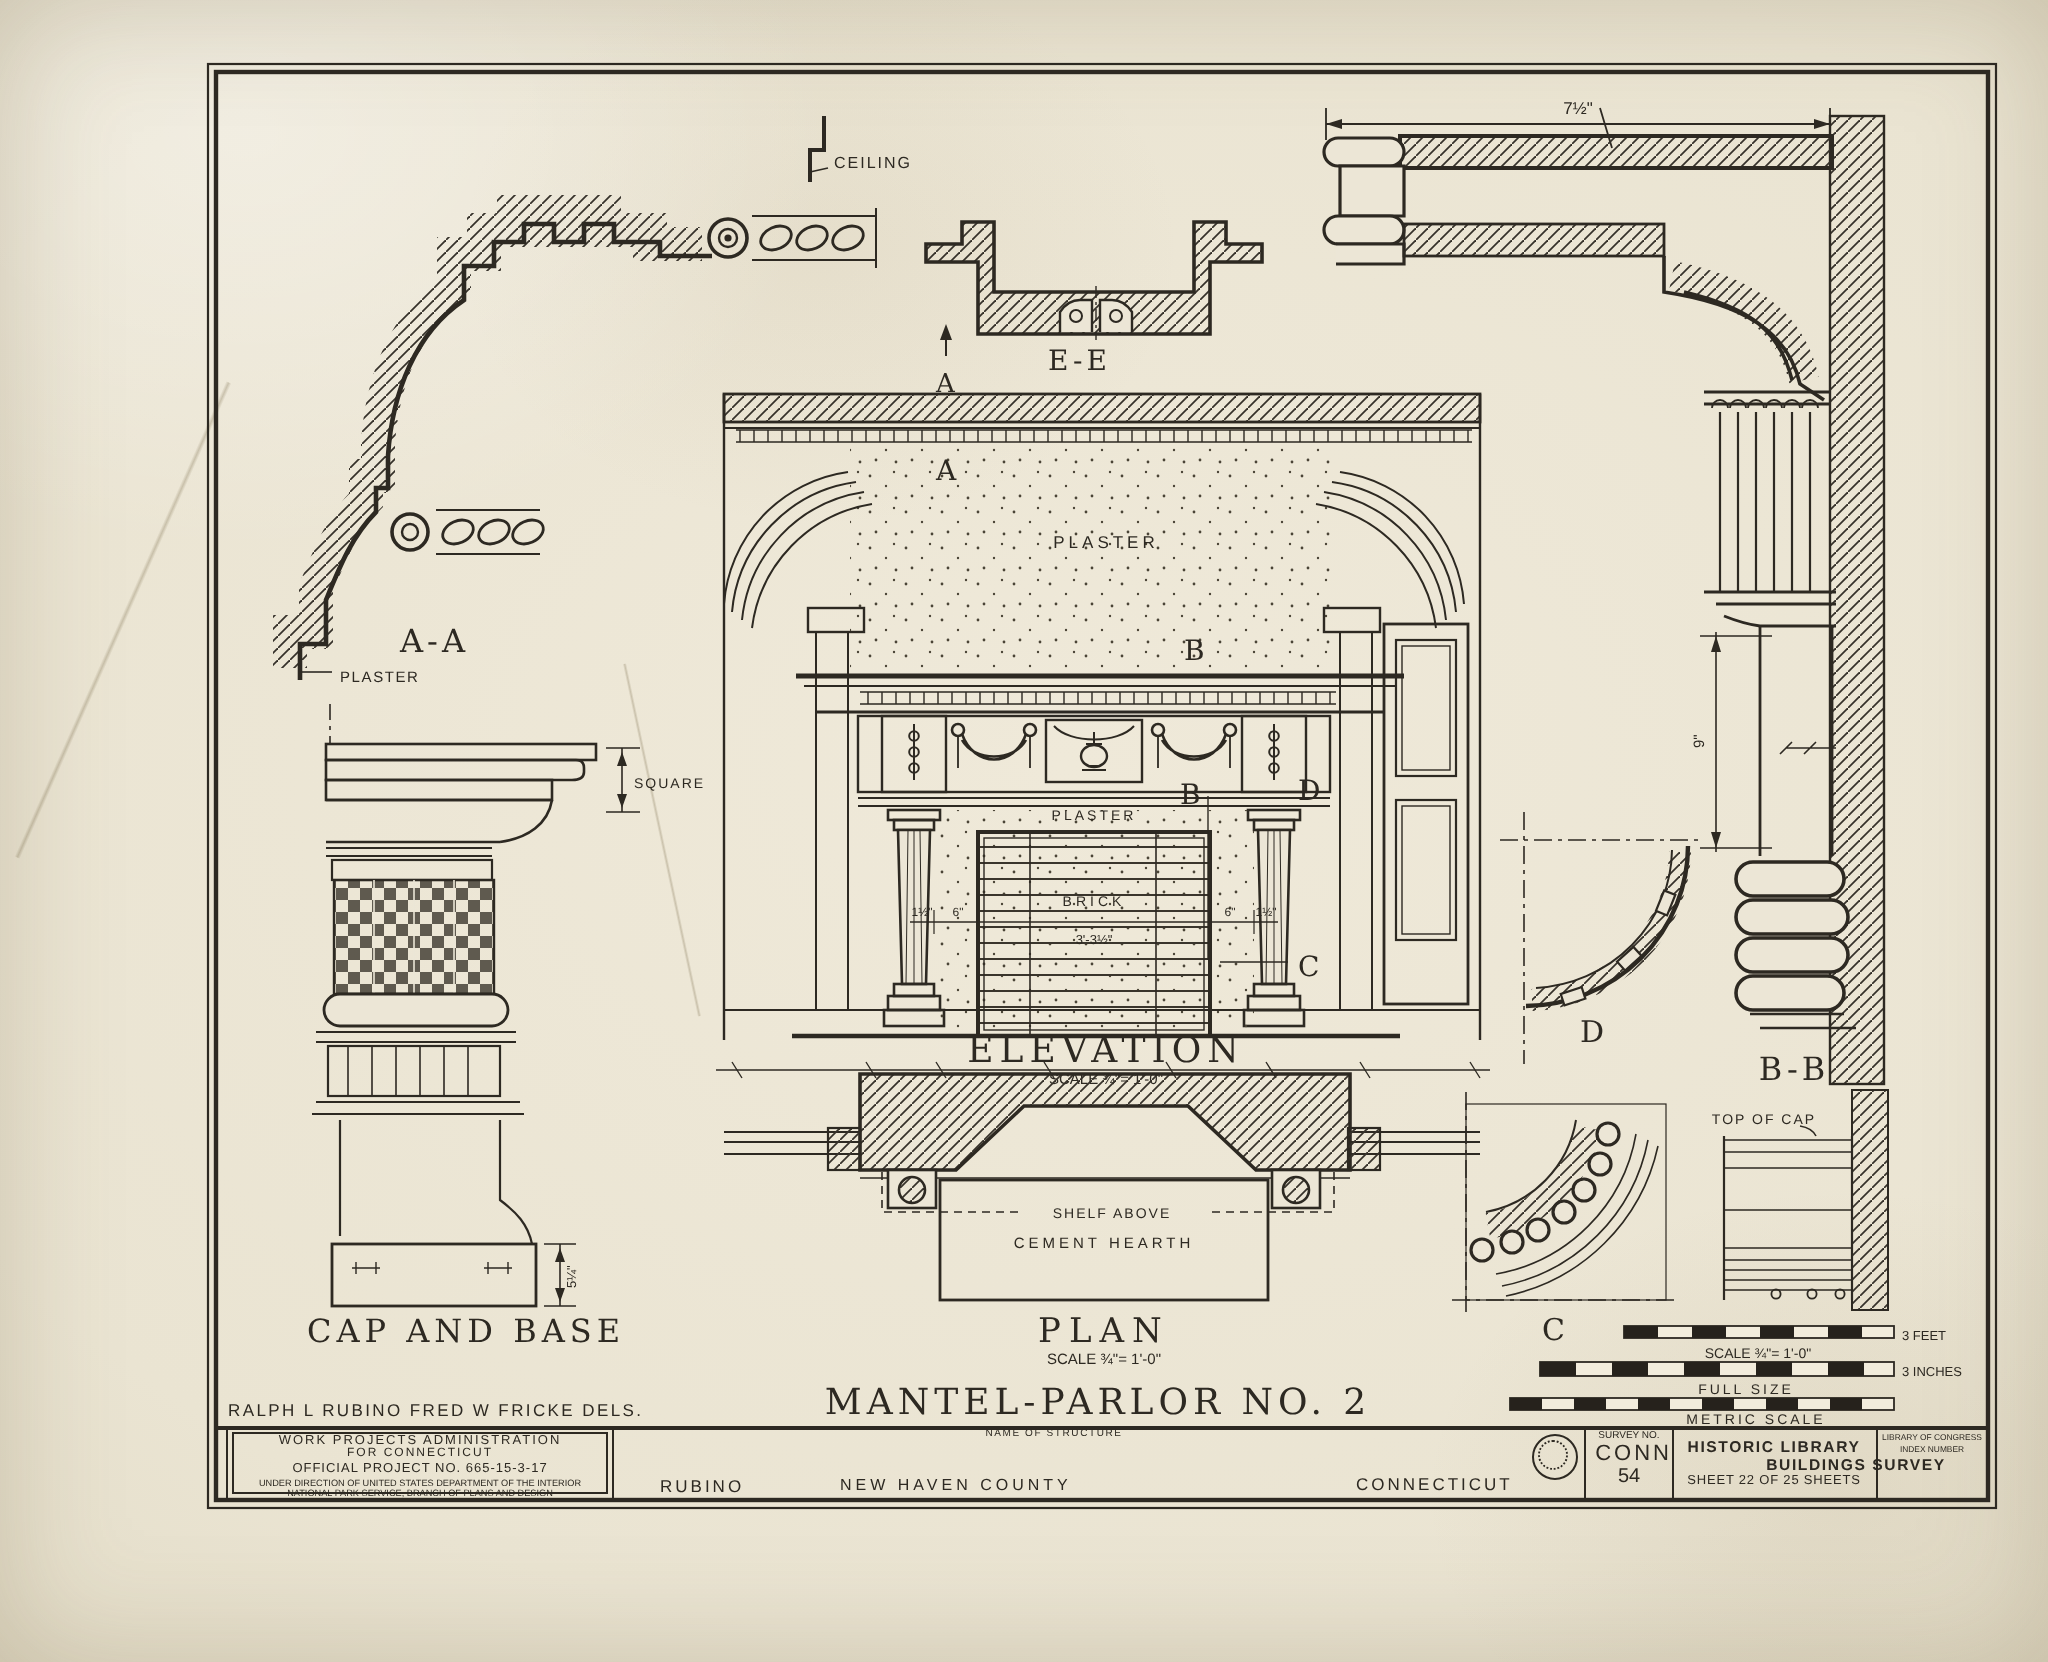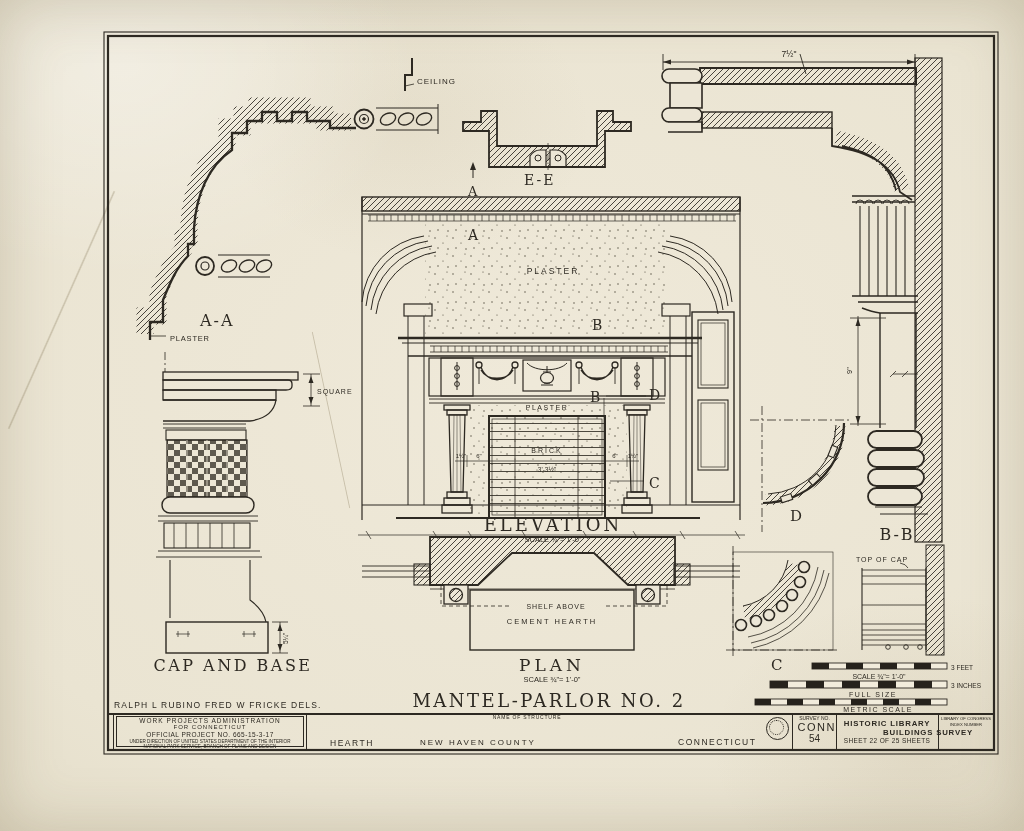--- a/index.html
+++ b/index.html
@@ -451,21 +451,21 @@
 
   <div class="wpa-box">
     <div style="position:static;font-size:6.5px;letter-spacing:1px;">WORK   PROJECTS   ADMINISTRATION</div>
     <div style="position:static;font-size:6px;letter-spacing:1px;">FOR   CONNECTICUT</div>
     <div style="position:static;font-size:6.5px;letter-spacing:0.5px;">OFFICIAL  PROJECT  NO. 665-15-3-17</div>
     <div style="position:static;font-size:4.6px;">UNDER DIRECTION OF UNITED STATES DEPARTMENT OF THE INTERIOR</div>
     <div style="position:static;font-size:4.6px;">NATIONAL PARK SERVICE, BRANCH OF PLANS AND DESIGN</div>
   </div>
 
   <div style="left:302px;top:714px;width:450px;text-align:center;font-size:5px;letter-spacing:0.8px;">NAME OF STRUCTURE</div>
-  <div style="left:330px;top:738px;font-size:8.5px;letter-spacing:1.5px;">HEARTH</div>
+  <div style="left:330px;top:738px;font-size:8.5px;letter-spacing:1.5px;">RUBINO</div>
   <div style="left:420px;top:738px;width:250px;text-align:left;font-size:8px;letter-spacing:2px;">NEW  HAVEN  COUNTY</div>
   <div style="left:678px;top:737px;font-size:8.5px;letter-spacing:1.5px;text-align:right;">CONNECTICUT</div>
   <div class="seal">
       <div class="in"></div>
     </div>
 
   <div style="left:793px;top:715px;width:43px;text-align:center;font-size:5px;">SURVEY NO.</div>
   <div style="left:793px;top:721px;width:43px;text-align:right;font-size:11px;letter-spacing:1.5px;">CONN</div>
   <div style="left:793px;top:733px;width:43px;text-align:center;font-size:10px;">54</div>
 

